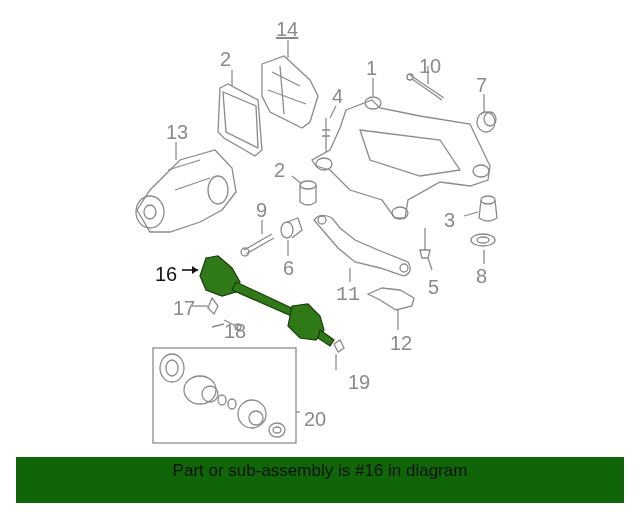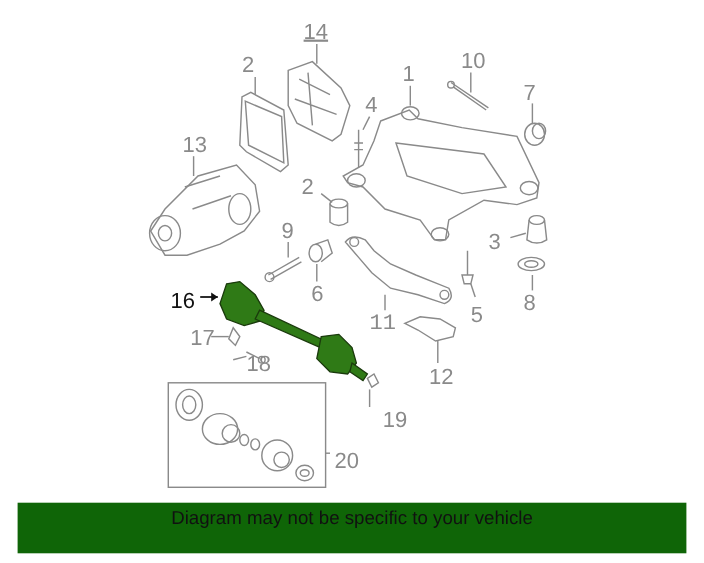--- a/index.html
+++ b/index.html
@@ -136,29 +136,29 @@
   <div id="callouts">
       <div class="lbl" style="left: 366px; top: 58px;">1</div>
       <div class="lbl" style="left: 274px; top: 160px;">2</div>
       <div class="lbl" style="left: 444px; top: 210px;">3</div>
       <div class="lbl" style="left: 332px; top: 86px;">4</div>
       <div class="lbl" style="left: 428px; top: 277px;">5</div>
       <div class="lbl" style="left: 283px; top: 258px;">6</div>
       <div class="lbl" style="left: 476px; top: 75px;">7</div>
       <div class="lbl" style="left: 476px; top: 266px;">8</div>
       <div class="lbl" style="left: 256px; top: 200px;">9</div>
-      <div class="lbl" style="left: 419px; top: 46px;">10</div>
+      <div class="lbl" style="left: 419px; top: 56px;">10</div>
       <div class="lbl" style="left: 336px; top: 285px; font-family: Liberation Mono, monospace;">11</div>
       <div class="lbl" style="left: 390px; top: 333px;">12</div>
       <div class="lbl" style="left: 166px; top: 122px;">13</div>
       <div class="lbl" style="left: 276px; top: 19px; text-decoration: underline;">14</div>
       <div class="lbl" style="left: 220px; top: 49px;">2</div>
       <div class="lbl active" style="left: 155px; top: 264px;">16</div>
       <div class="lbl" style="left: 173px; top: 298px;">17</div>
       <div class="lbl" style="left: 192px; top: 321px; margin-left: 32px;">18</div>
       <div class="lbl" style="left: 348px; top: 372px;">19</div>
       <div class="lbl" style="left: 304px; top: 409px;">20</div>
     </div>
 </div>
 
 <div id="banner">
-  <div>Diagram may not be specific to your vehicle</div>
+  <div>Part or sub-assembly is #16 in diagram</div>
 </div>
 
 </body></html>

